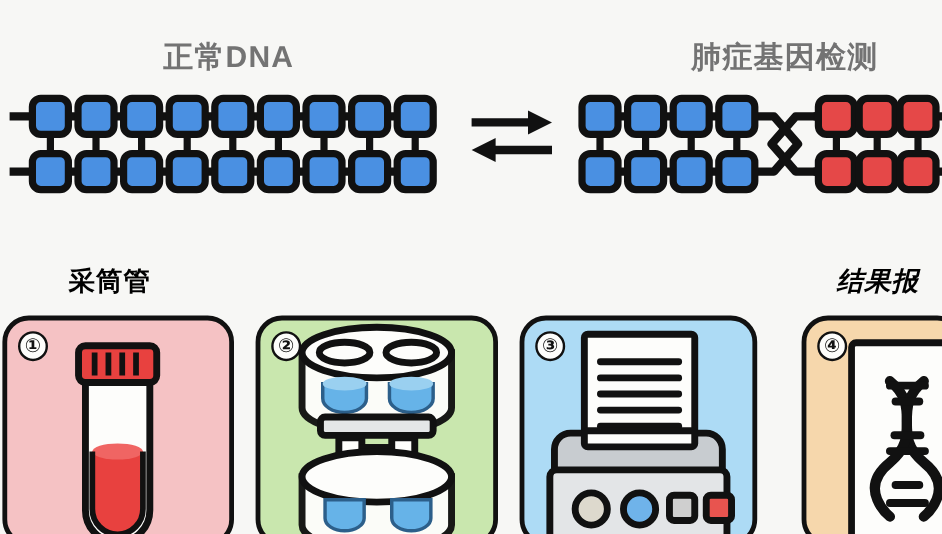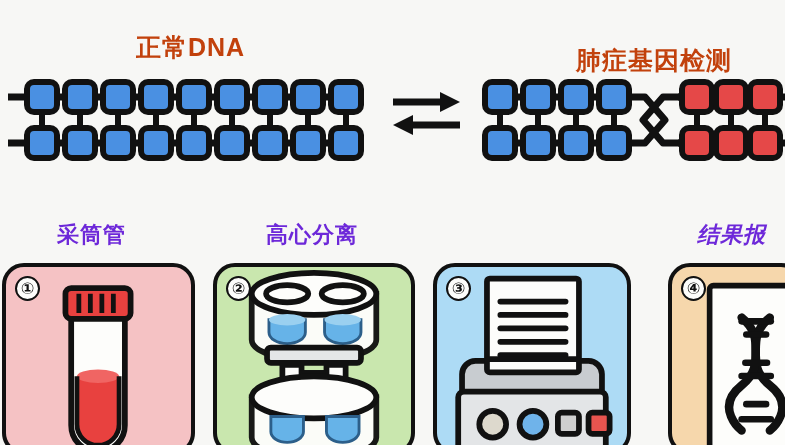--- a/index.html
+++ b/index.html
@@ -26,26 +26,26 @@
     position: absolute;
     top: 0;
     left: 0;
     width: 785px;
     height: 200px;
   }
   .dna-title {
     position: absolute;
     font-size: 25px;
     font-weight: 700;
-    color: #c2410c;
+    color: #737373;
     letter-spacing: 1px;
     white-space: nowrap;
   }
   #title-normal { left: 136px; top: 31px; }
-  #title-disease { left: 576px; top: 31px; margin-top: 13px; }
+  #title-disease { left: 576px; top: 31px; }
 
   .dna-svg-wrap {
     position: absolute;
     left: 0;
     top: 70px;
     width: 785px;
     height: 100px;
   }
 
   
@@ -63,21 +63,21 @@
     border: 4px solid #111;
     border-radius: 22px;
     box-sizing: border-box;
     overflow: hidden;
   }
   .panel-label {
     position: absolute;
     top: 10px;
     font-size: 22px;
     font-weight: 700;
-    color: #6d28d9;
+    color: #000000;
     white-space: nowrap;
     letter-spacing: 1px;
   }
   .step-num {
     position: absolute;
     left: 9px;
     top: 9px;
     width: 25px;
     height: 25px;
     border: 2.5px solid #111;
@@ -226,21 +226,20 @@
           </g>
         </g>
 
       </svg>
     </div>
   </div>
 
   <div class="panels">
 
     <div class="panel-label" id="label-1">采筒管</div>
-    <div class="panel-label" id="label-2">高心分离</div>
     <div class="panel-label" id="label-4">结果报</div>
 
     <div class="panel" id="panel-1">
       <div class="step-num">①</div>
       <svg class="panel-art" viewBox="0 0 193 192" xmlns="http://www.w3.org/2000/svg">
 
         <path d="M68 48 L68 165 A28 28 0 0 0 124 165 L124 48 Z" fill="#fdfdfb" stroke="#111" stroke-width="6"></path>
 
         <path d="M74 114 L74 164 A22 22 0 0 0 118 164 L118 114 Z" fill="#e8413f" stroke="none"></path>
         <ellipse cx="96" cy="114" rx="22" ry="7" fill="#f06563"></ellipse>

